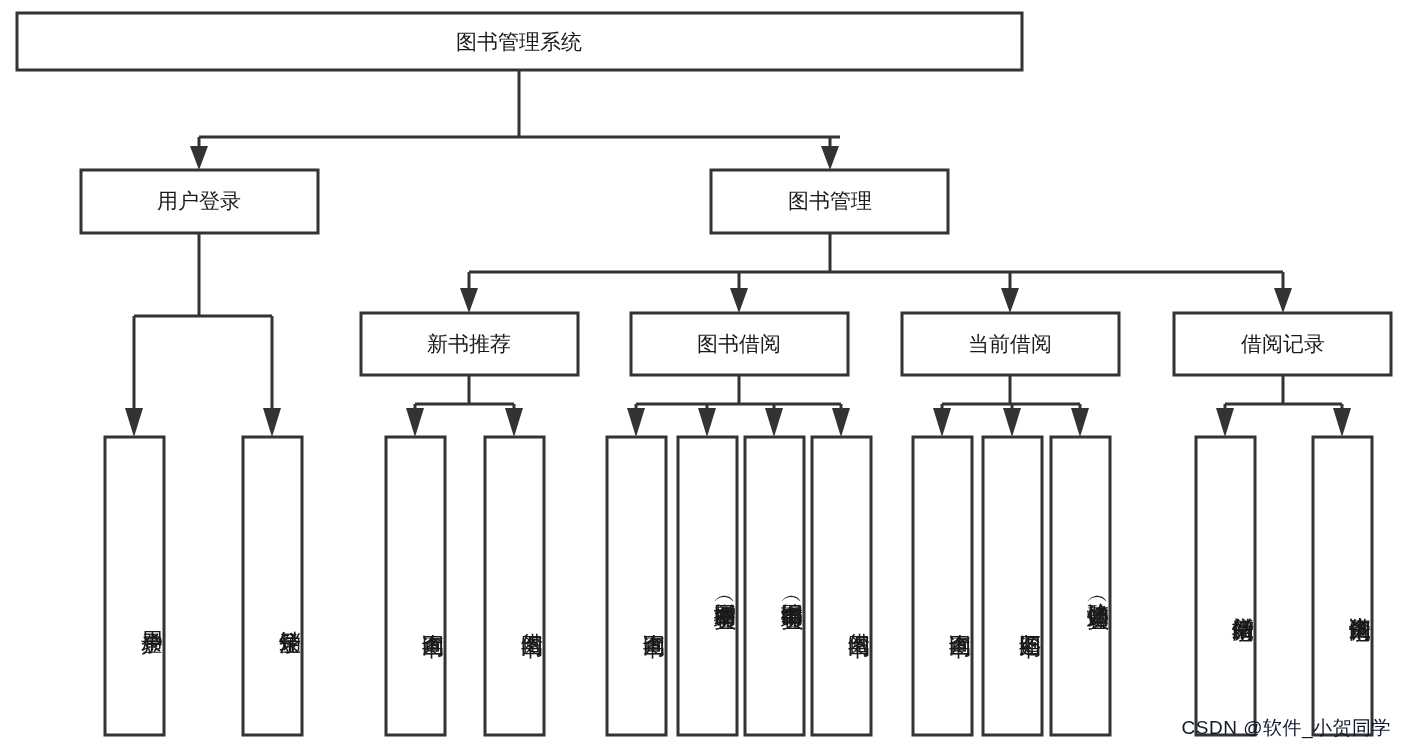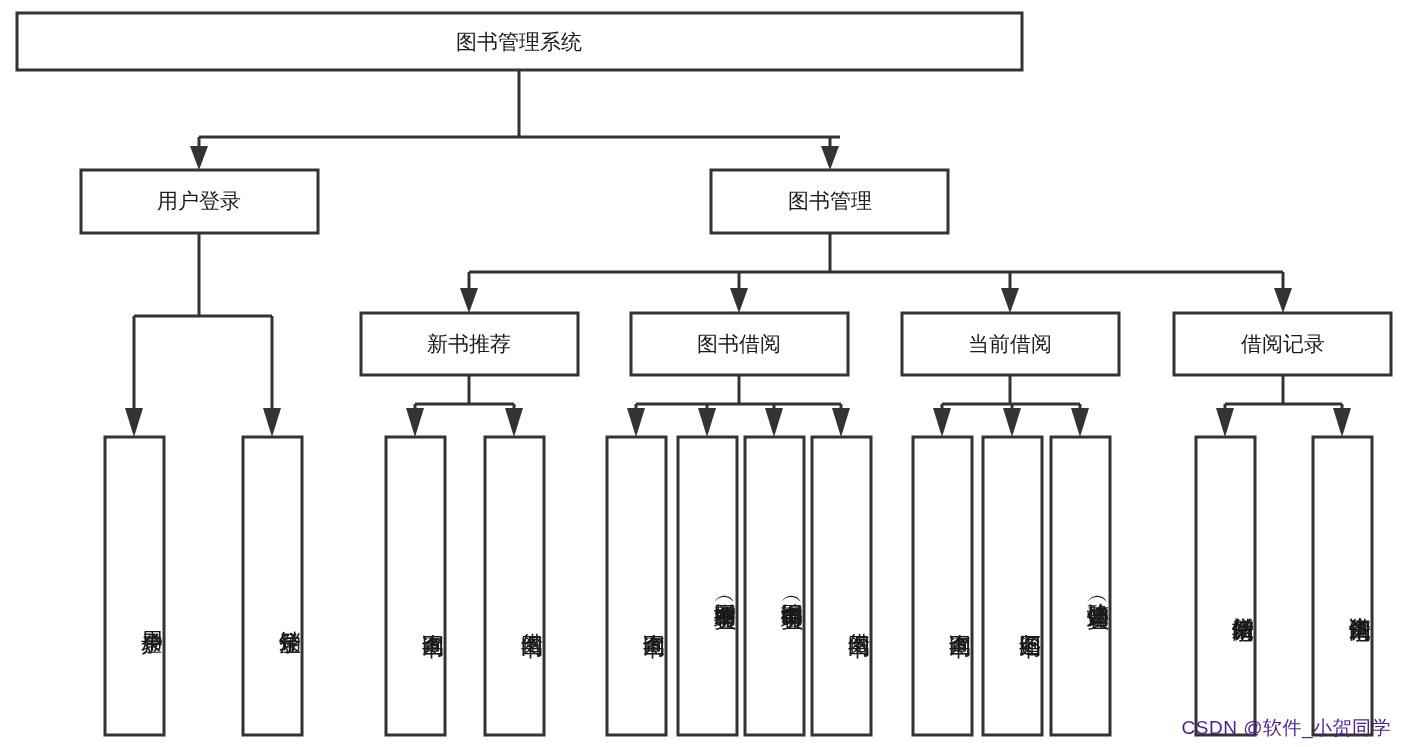--- a/index.html
+++ b/index.html
@@ -61,21 +61,21 @@
     justify-content: center;
     white-space: nowrap;
     pointer-events: none;
   }
   .watermark {
     position: absolute;
     right: 14px;
     bottom: 6px;
     font-family: "Liberation Sans", "DejaVu Sans", sans-serif;
     font-size: 19px;
-    color: #4c1d95;
+    color: #0f172a;
     white-space: nowrap;
     letter-spacing: 0.5px;
   }
 </style>
 </head>
 <body>
 
 <div id="diagram-root">
 
   <svg id="diagram-svg" viewBox="0 0 1405 747" xmlns="http://www.w3.org/2000/svg">

